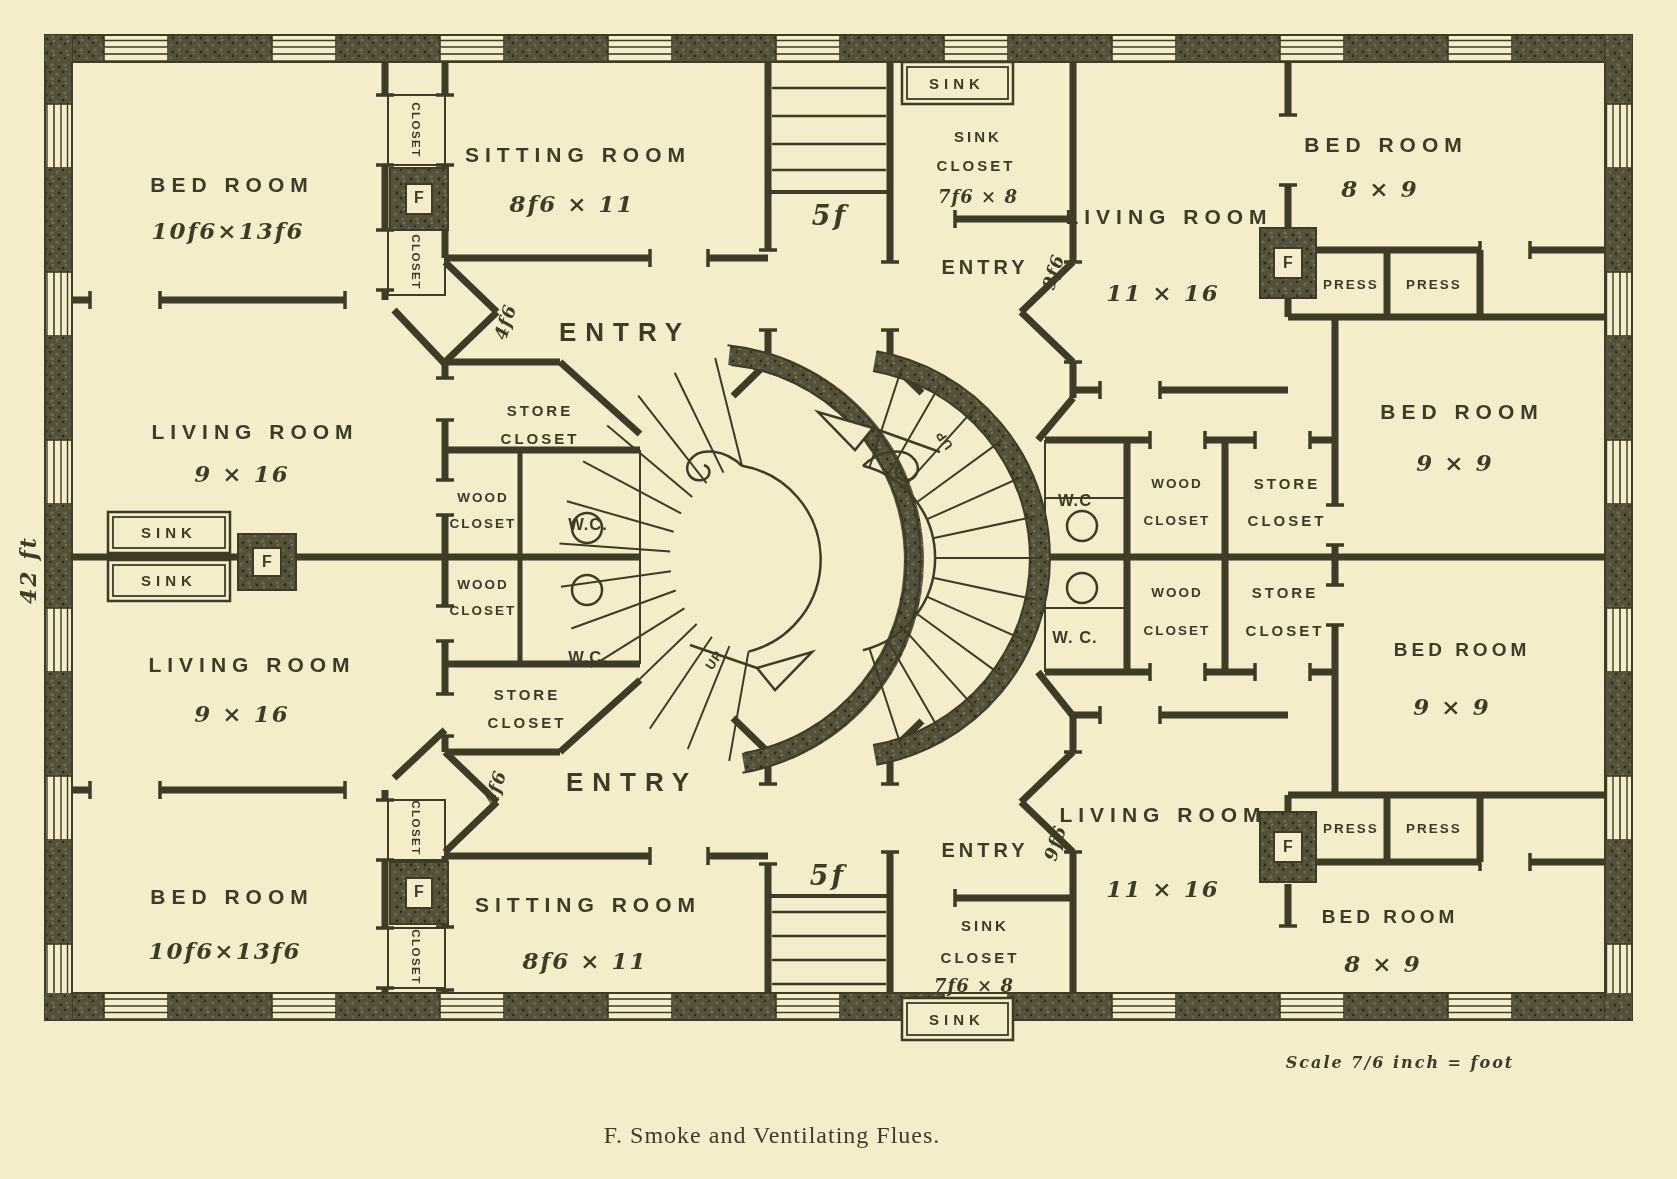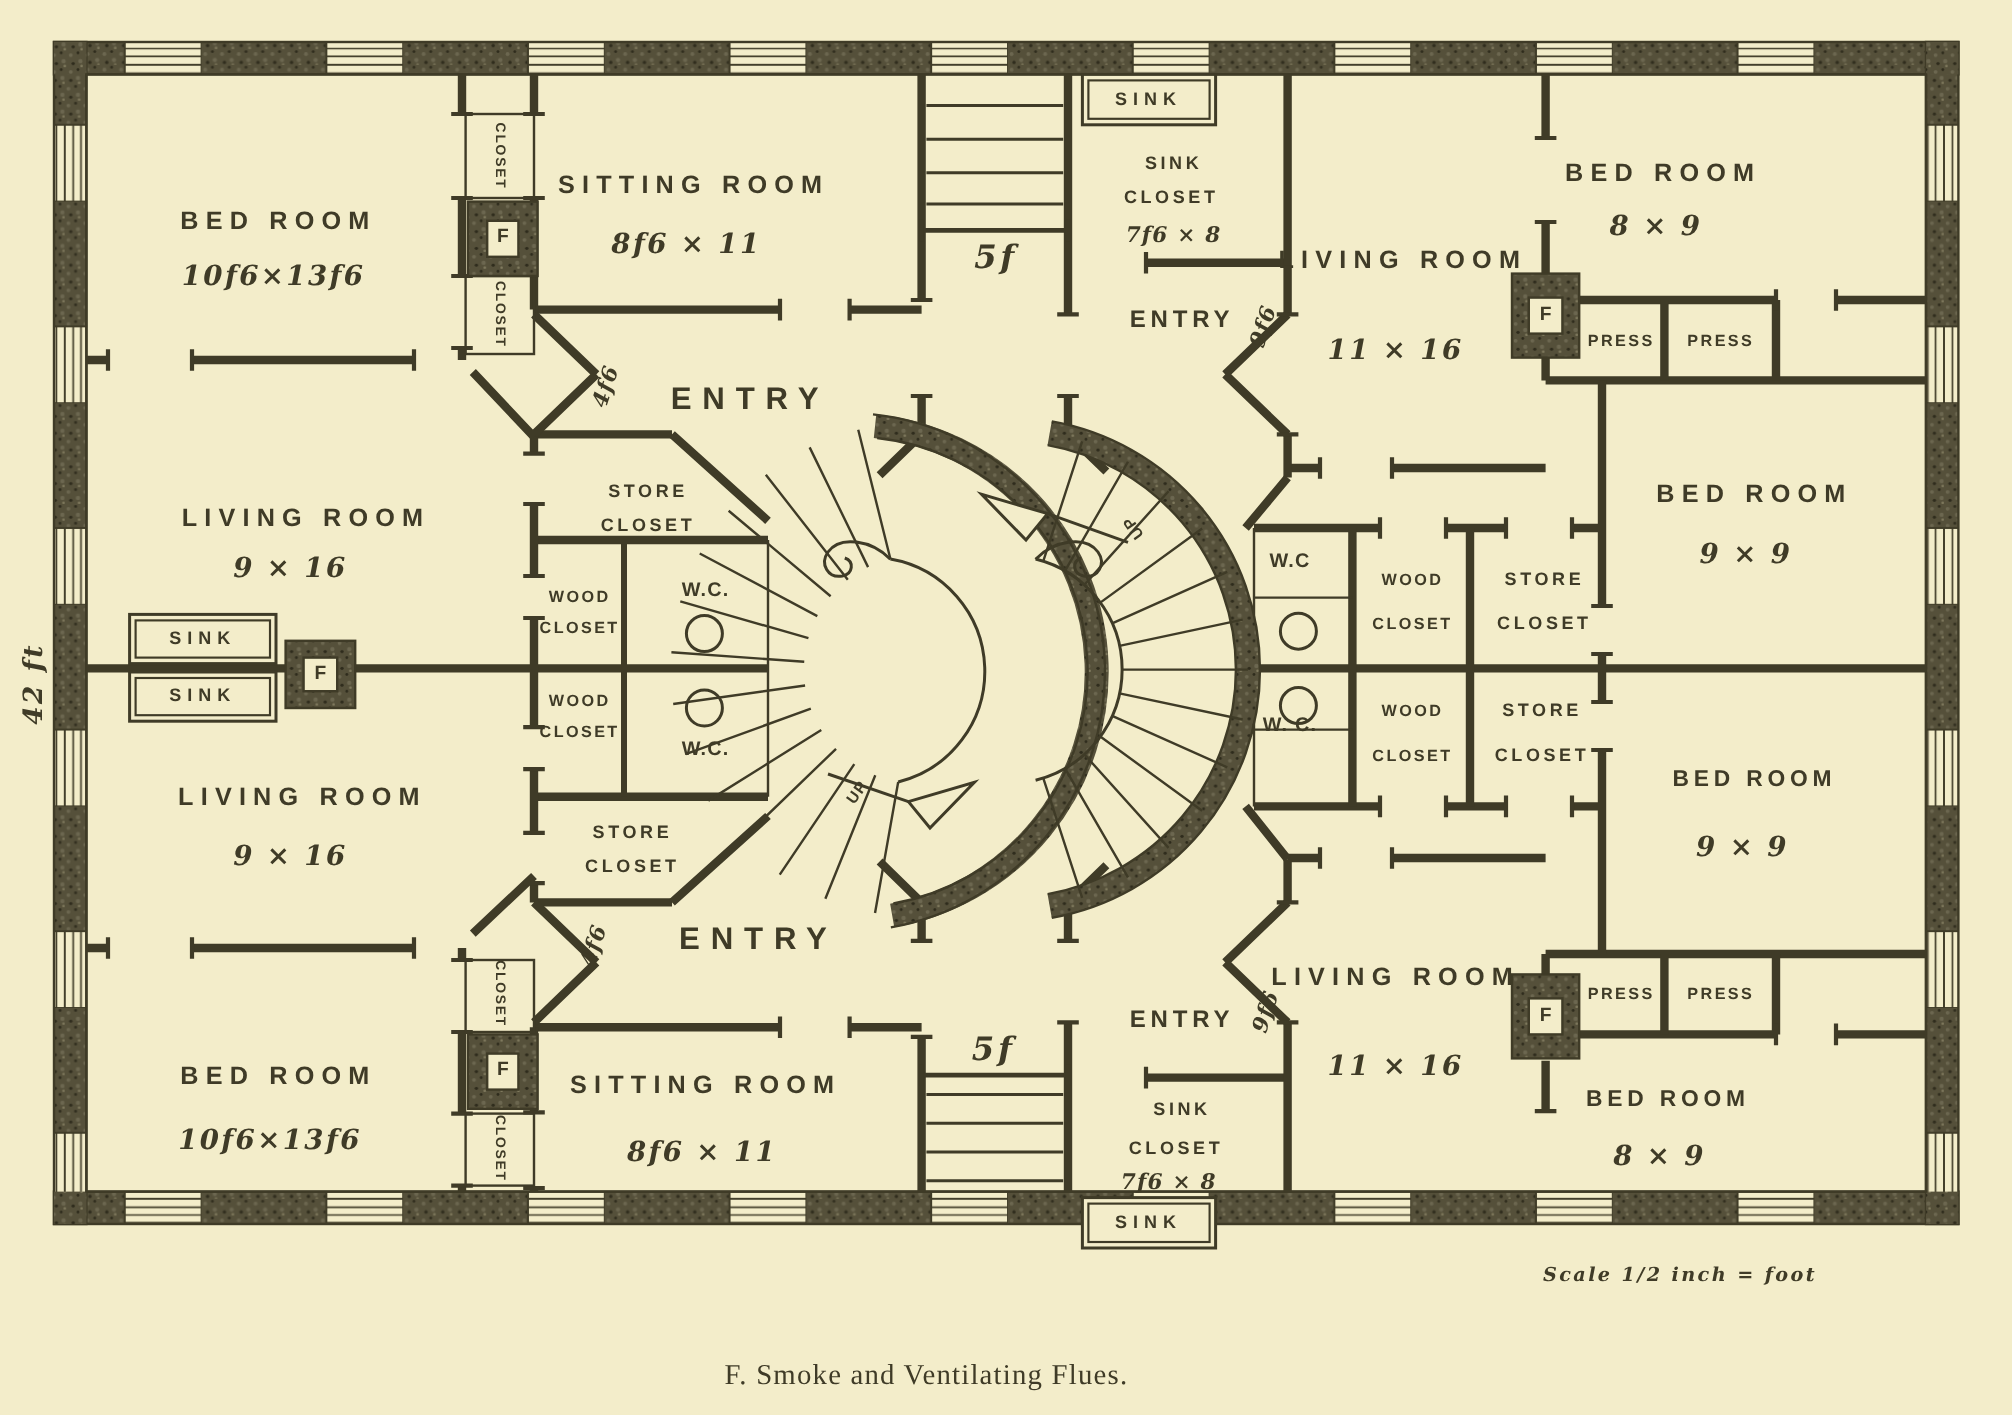--- a/index.html
+++ b/index.html
@@ -10,26 +10,26 @@
   .lbl{position:absolute;transform:translate(-50%,-50%);white-space:nowrap;color:var(--ink);line-height:1;}
   .room{font:700 21px "Liberation Sans",sans-serif;letter-spacing:6px;}
   .room2{font:700 19px "Liberation Sans",sans-serif;letter-spacing:4px;}
   .entry{font:700 26px "Liberation Sans",sans-serif;letter-spacing:9px;}
   .entry-sm{font:700 20px "Liberation Sans",sans-serif;letter-spacing:4px;}
   .dims{font:italic 600 23px "DejaVu Serif",serif;letter-spacing:2px;}
   .dims-sm{font:italic 600 18px "DejaVu Serif",serif;letter-spacing:1px;}
   .five{font:italic 600 27px "DejaVu Serif",serif;letter-spacing:3px;}
   .tiny{font:700 13.5px "Liberation Sans",sans-serif;letter-spacing:2px;}
   .small15{font:700 15px "Liberation Sans",sans-serif;letter-spacing:3px;}
-  .wc{font:700 16.5px "Liberation Sans",sans-serif;letter-spacing:1px;}
+  .wc{font:700 16.5px "Liberation Sans",sans-serif;letter-spacing:1px;margin-top:32px;}
   .fl{font:700 16px "Liberation Sans",sans-serif;}
   .up{font:700 13px "Liberation Sans",sans-serif;letter-spacing:1px;}
   .closetv{font:700 11.5px "Liberation Sans",sans-serif;letter-spacing:1.5px;}
   .sinktxt{font:700 15px "Liberation Sans",sans-serif;letter-spacing:5px;}
-  .caption{font:24px "Liberation Serif",serif;letter-spacing:1px;margin-top:12px;}
+  .caption{font:24px "Liberation Serif",serif;letter-spacing:1px;}
   .scalenote{font:italic 600 16px "DejaVu Serif",serif;letter-spacing:2px;}
   .dim42{font:italic 600 22px "DejaVu Serif",serif;letter-spacing:2px;}
   .v90{transform:translate(-50%,-50%) rotate(-90deg);}
   .v90cw{transform:translate(-50%,-50%) rotate(90deg);}
   .r72{transform:translate(-50%,-50%) rotate(-72deg);}
   .upL{transform:translate(-50%,-50%) rotate(-55deg);}
   .upR{transform:translate(-50%,-50%) rotate(-125deg);}
 </style>
 </head>
 <body>
@@ -313,16 +313,16 @@
 
 <div class="lbl sinktxt" style="left:169px;top:532px">SINK</div>
 <div class="lbl sinktxt" style="left:169px;top:580px">SINK</div>
 
 <div class="lbl five" style="left:830px;top:215px">5f</div>
 <div class="lbl five" style="left:828px;top:875px">5f</div>
 <div class="lbl up upL" style="left:714px;top:660px">UP</div>
 <div class="lbl up upR" style="left:944px;top:440px">UP</div>
 
 <div class="lbl dim42 v90" style="left:28px;top:570px">42 ft</div>
-<div class="lbl scalenote" style="left:1400px;top:1062px">Scale 1/2 inch = foot</div>
+<div class="lbl scalenote" style="left:1400px;top:1062px">Scale 7/6 inch = foot</div>
 <div class="lbl caption" style="left:772px;top:1135px">F.   Smoke and Ventilating Flues.</div>
 
 </div>
 
 </body></html>

